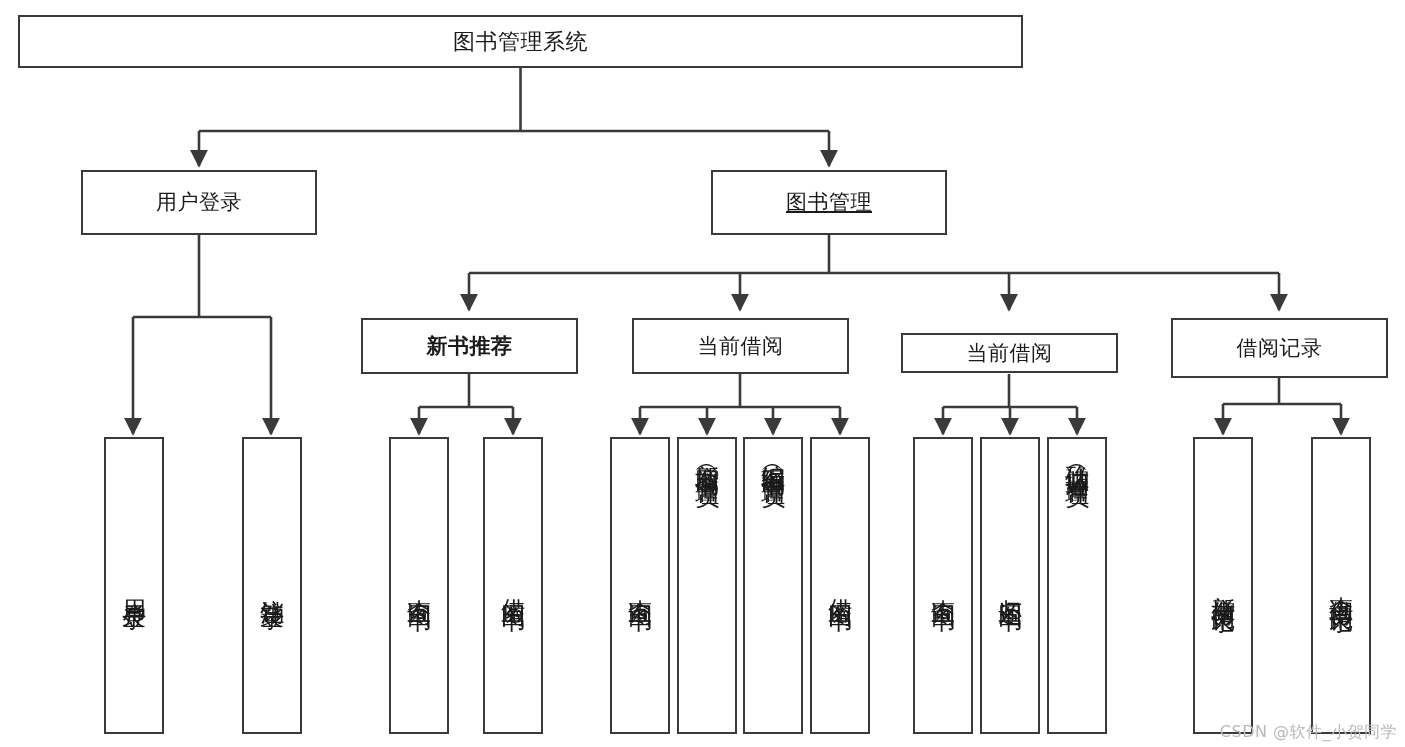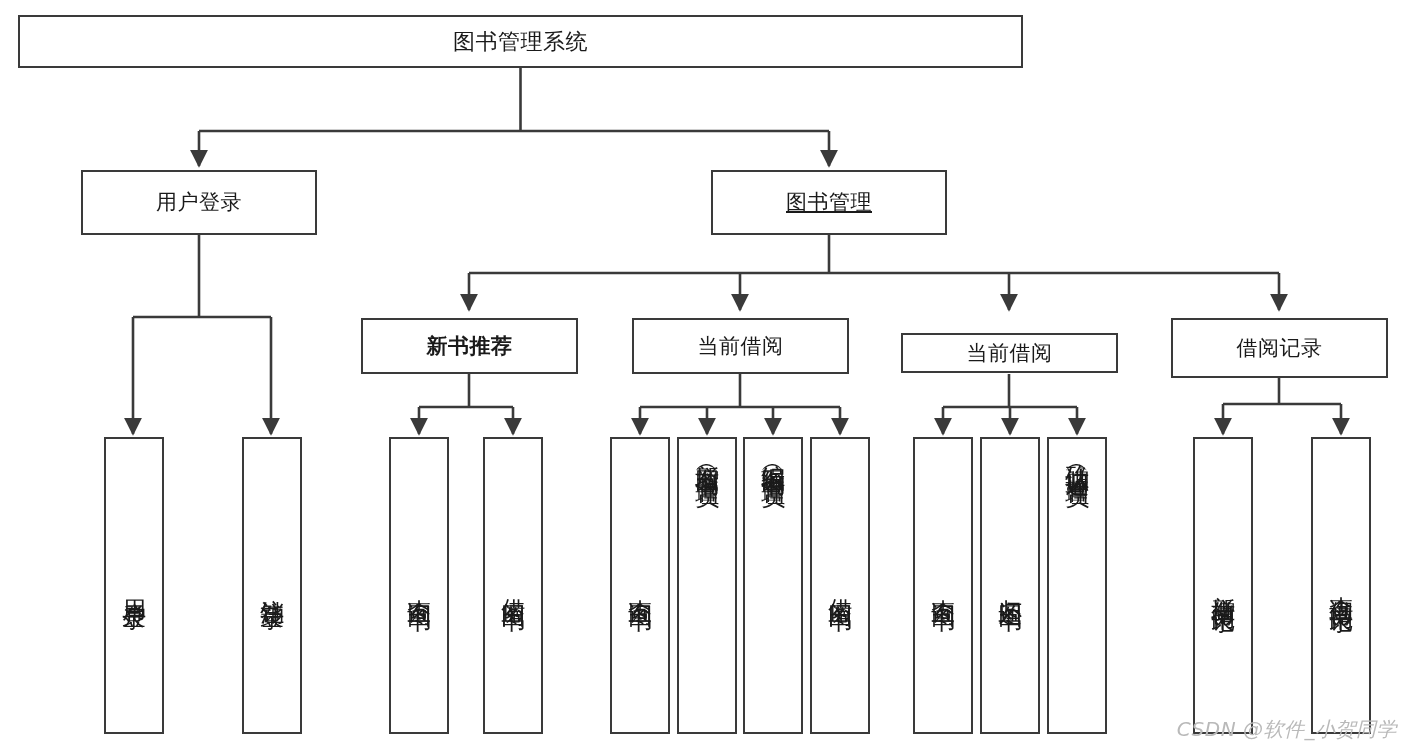--- a/index.html
+++ b/index.html
@@ -65,26 +65,25 @@
   }
   
   .node.vert.centered {
     align-items: center;
     padding-top: 0;
   }
   #watermark {
     position: absolute;
     right: 8px;
     bottom: 4px;
-    font-size: 20px;
+    font-size: 16px;
     color: #b9b9b9;
     letter-spacing: 0.5px;
     white-space: nowrap;
     user-select: none;
-    font-style: italic;
   }
 </style>
 </head>
 <body>
 
 <div id="diagram-root">
 
   <svg id="edges" viewBox="0 0 1405 747" width="1405" height="747" xmlns="http://www.w3.org/2000/svg">
     <defs>
       <marker id="arrow" viewBox="0 0 10 10" refX="9" refY="5" markerWidth="7" markerHeight="7" orient="auto-start-reverse">

